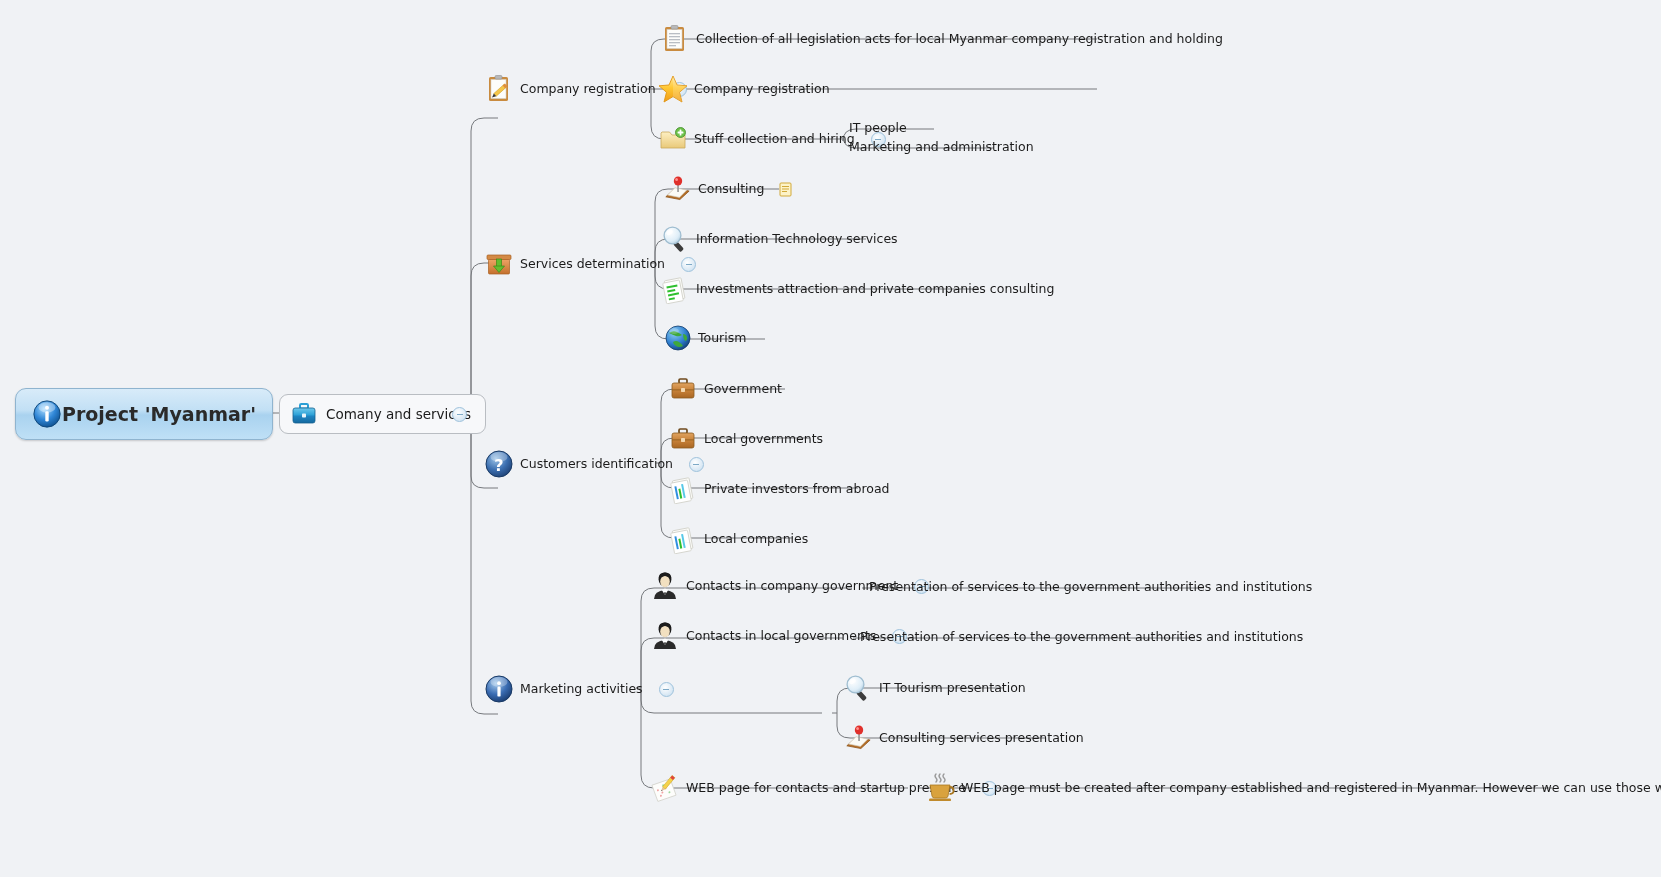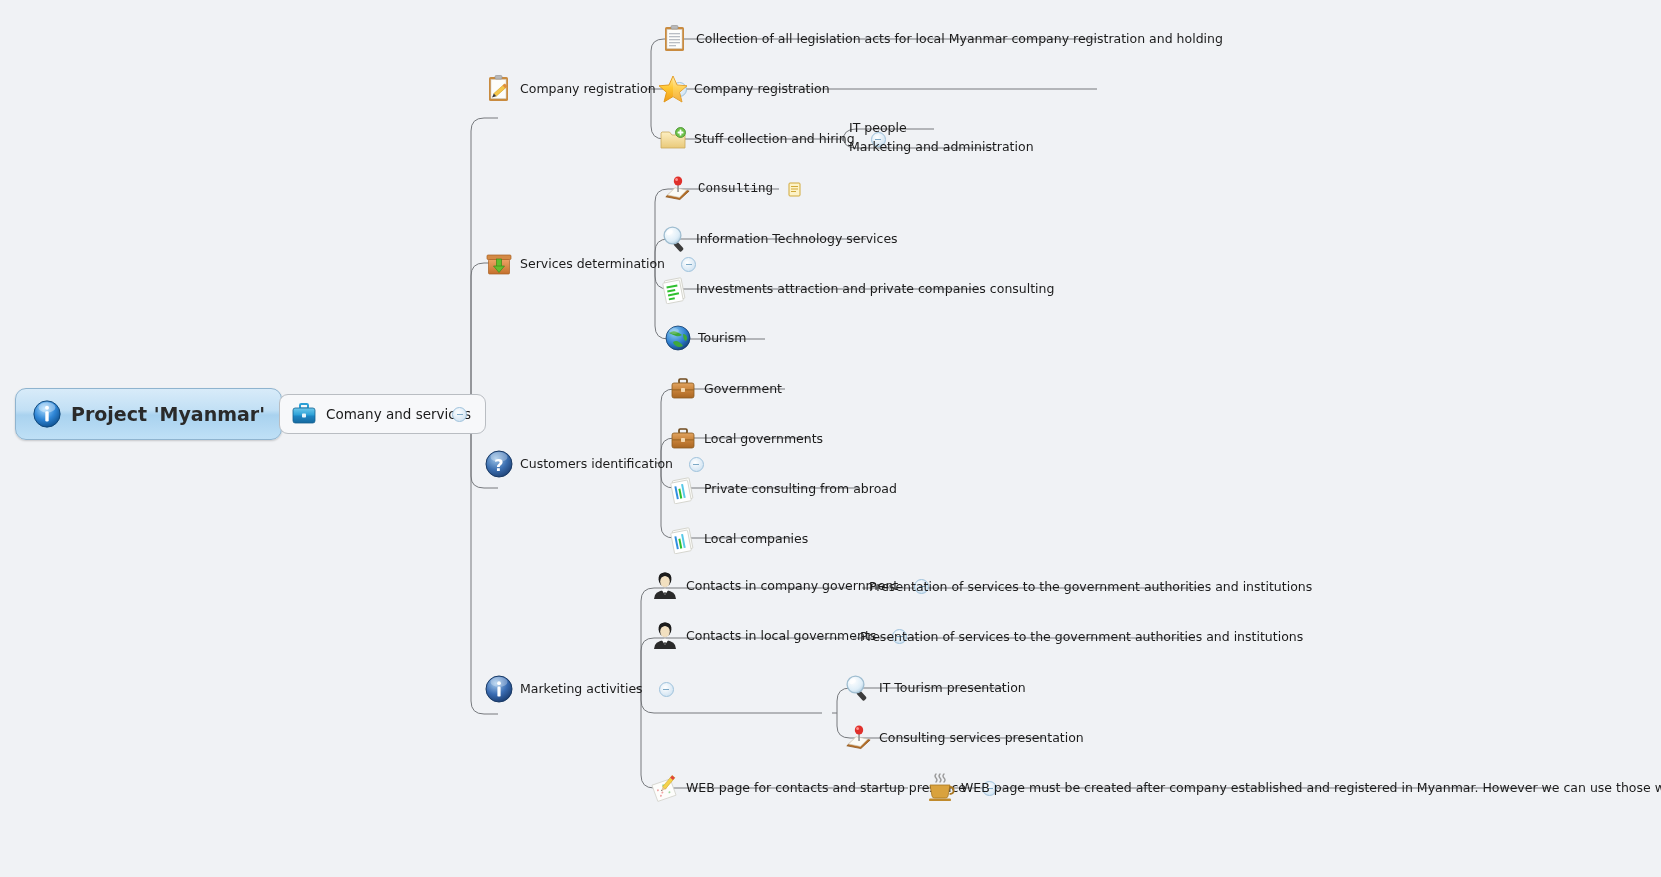--- a/index.html
+++ b/index.html
@@ -23,21 +23,21 @@
     color:#1b1b1b;
     line-height:1;
   }
   .node .lbl{padding-right:2px;}
 
   .node.plain{gap:6px;}
 
   
   .root{
     position:absolute;
-    display:flex;align-items:center;gap:9px;
+    display:flex;align-items:center;
     padding:0 16px;
     height:50px;
     border-radius:11px;
     border:1px solid #8fb4cf;
     background:linear-gradient(180deg,#d8ebf9 0%,#c2e0f5 42%,#a9d2ef 52%,#bfe0f6 100%);
     box-shadow:0 1px 2px rgba(0,0,0,.18);
     font-size:19px;font-weight:bold;color:#2a2a2a;
   }
 
   
@@ -265,21 +265,21 @@
         <g fill="#63bd2f" stroke="#3d8a18" stroke-width=".7">
           <rect x="12.5" y="10" width="5" height="8"></rect>
           <polygon points="9.5,17 20.5,17 15,23.5"></polygon>
         </g>
       </svg>
     </span>
     <span class="lbl">Services determination</span>
     <span class="toggle"></span>
   </div>
 
-  <div class="node plain" style="left:662px;top:174px;font-family:Liberation Mono, monospace;">
+  <div class="node plain" style="left:662px;top:174px;">
     <span class="ic ic28">
       <svg viewBox="0 0 30 30">
         <g transform="rotate(-14 15 18)">
           <polygon points="3,20 14,14 27,20 16,26" fill="#b5702a" stroke="#8b5116" stroke-width=".7"></polygon>
           <polygon points="5,18.5 14,13.4 25,18.5 16,23.8" fill="#fbfbf6" stroke="#cfc9b8" stroke-width=".6"></polygon>
         </g>
         <g>
             <rect x="15.2" y="9" width="1.7" height="9" fill="#9a9a9a"></rect>
            <ellipse cx="16" cy="7" rx="4.2" ry="4.6" fill="#e0302b"></ellipse>
            <ellipse cx="14.6" cy="5.5" rx="1.4" ry="1.6" fill="#ff908c"></ellipse>
@@ -414,21 +414,21 @@
           <rect x="6" y="5" width="17" height="21" rx="1" fill="#fbfbf8" stroke="#cfcfc7" stroke-width=".8"></rect>
           <rect x="4" y="7" width="17" height="21" rx="1" fill="#ffffff" stroke="#cfcfc7" stroke-width=".8"></rect>
           <g>
               <rect x="7" y="11" width="2" height="13" fill="#2f8fe0"></rect>
               <rect x="10.5" y="14" width="2" height="10" fill="#2fc02f"></rect>
               <rect x="14" y="10" width="2" height="14" fill="#58c9e8"></rect>
             </g>
         </g>
       </svg>
     </span>
-    <span class="lbl">Private consulting from abroad</span>
+    <span class="lbl">Private investors from abroad</span>
   </div>
 
   <div class="node plain" style="left:668px;top:524px;">
     <span class="ic ic28">
       <svg viewBox="0 0 30 30">
         <g transform="rotate(-11 15 15)">
           <rect x="6" y="5" width="17" height="21" rx="1" fill="#fbfbf8" stroke="#cfcfc7" stroke-width=".8"></rect>
           <rect x="4" y="7" width="17" height="21" rx="1" fill="#ffffff" stroke="#cfcfc7" stroke-width=".8"></rect>
           <g>
               <rect x="7" y="11" width="2" height="13" fill="#2f8fe0"></rect>

